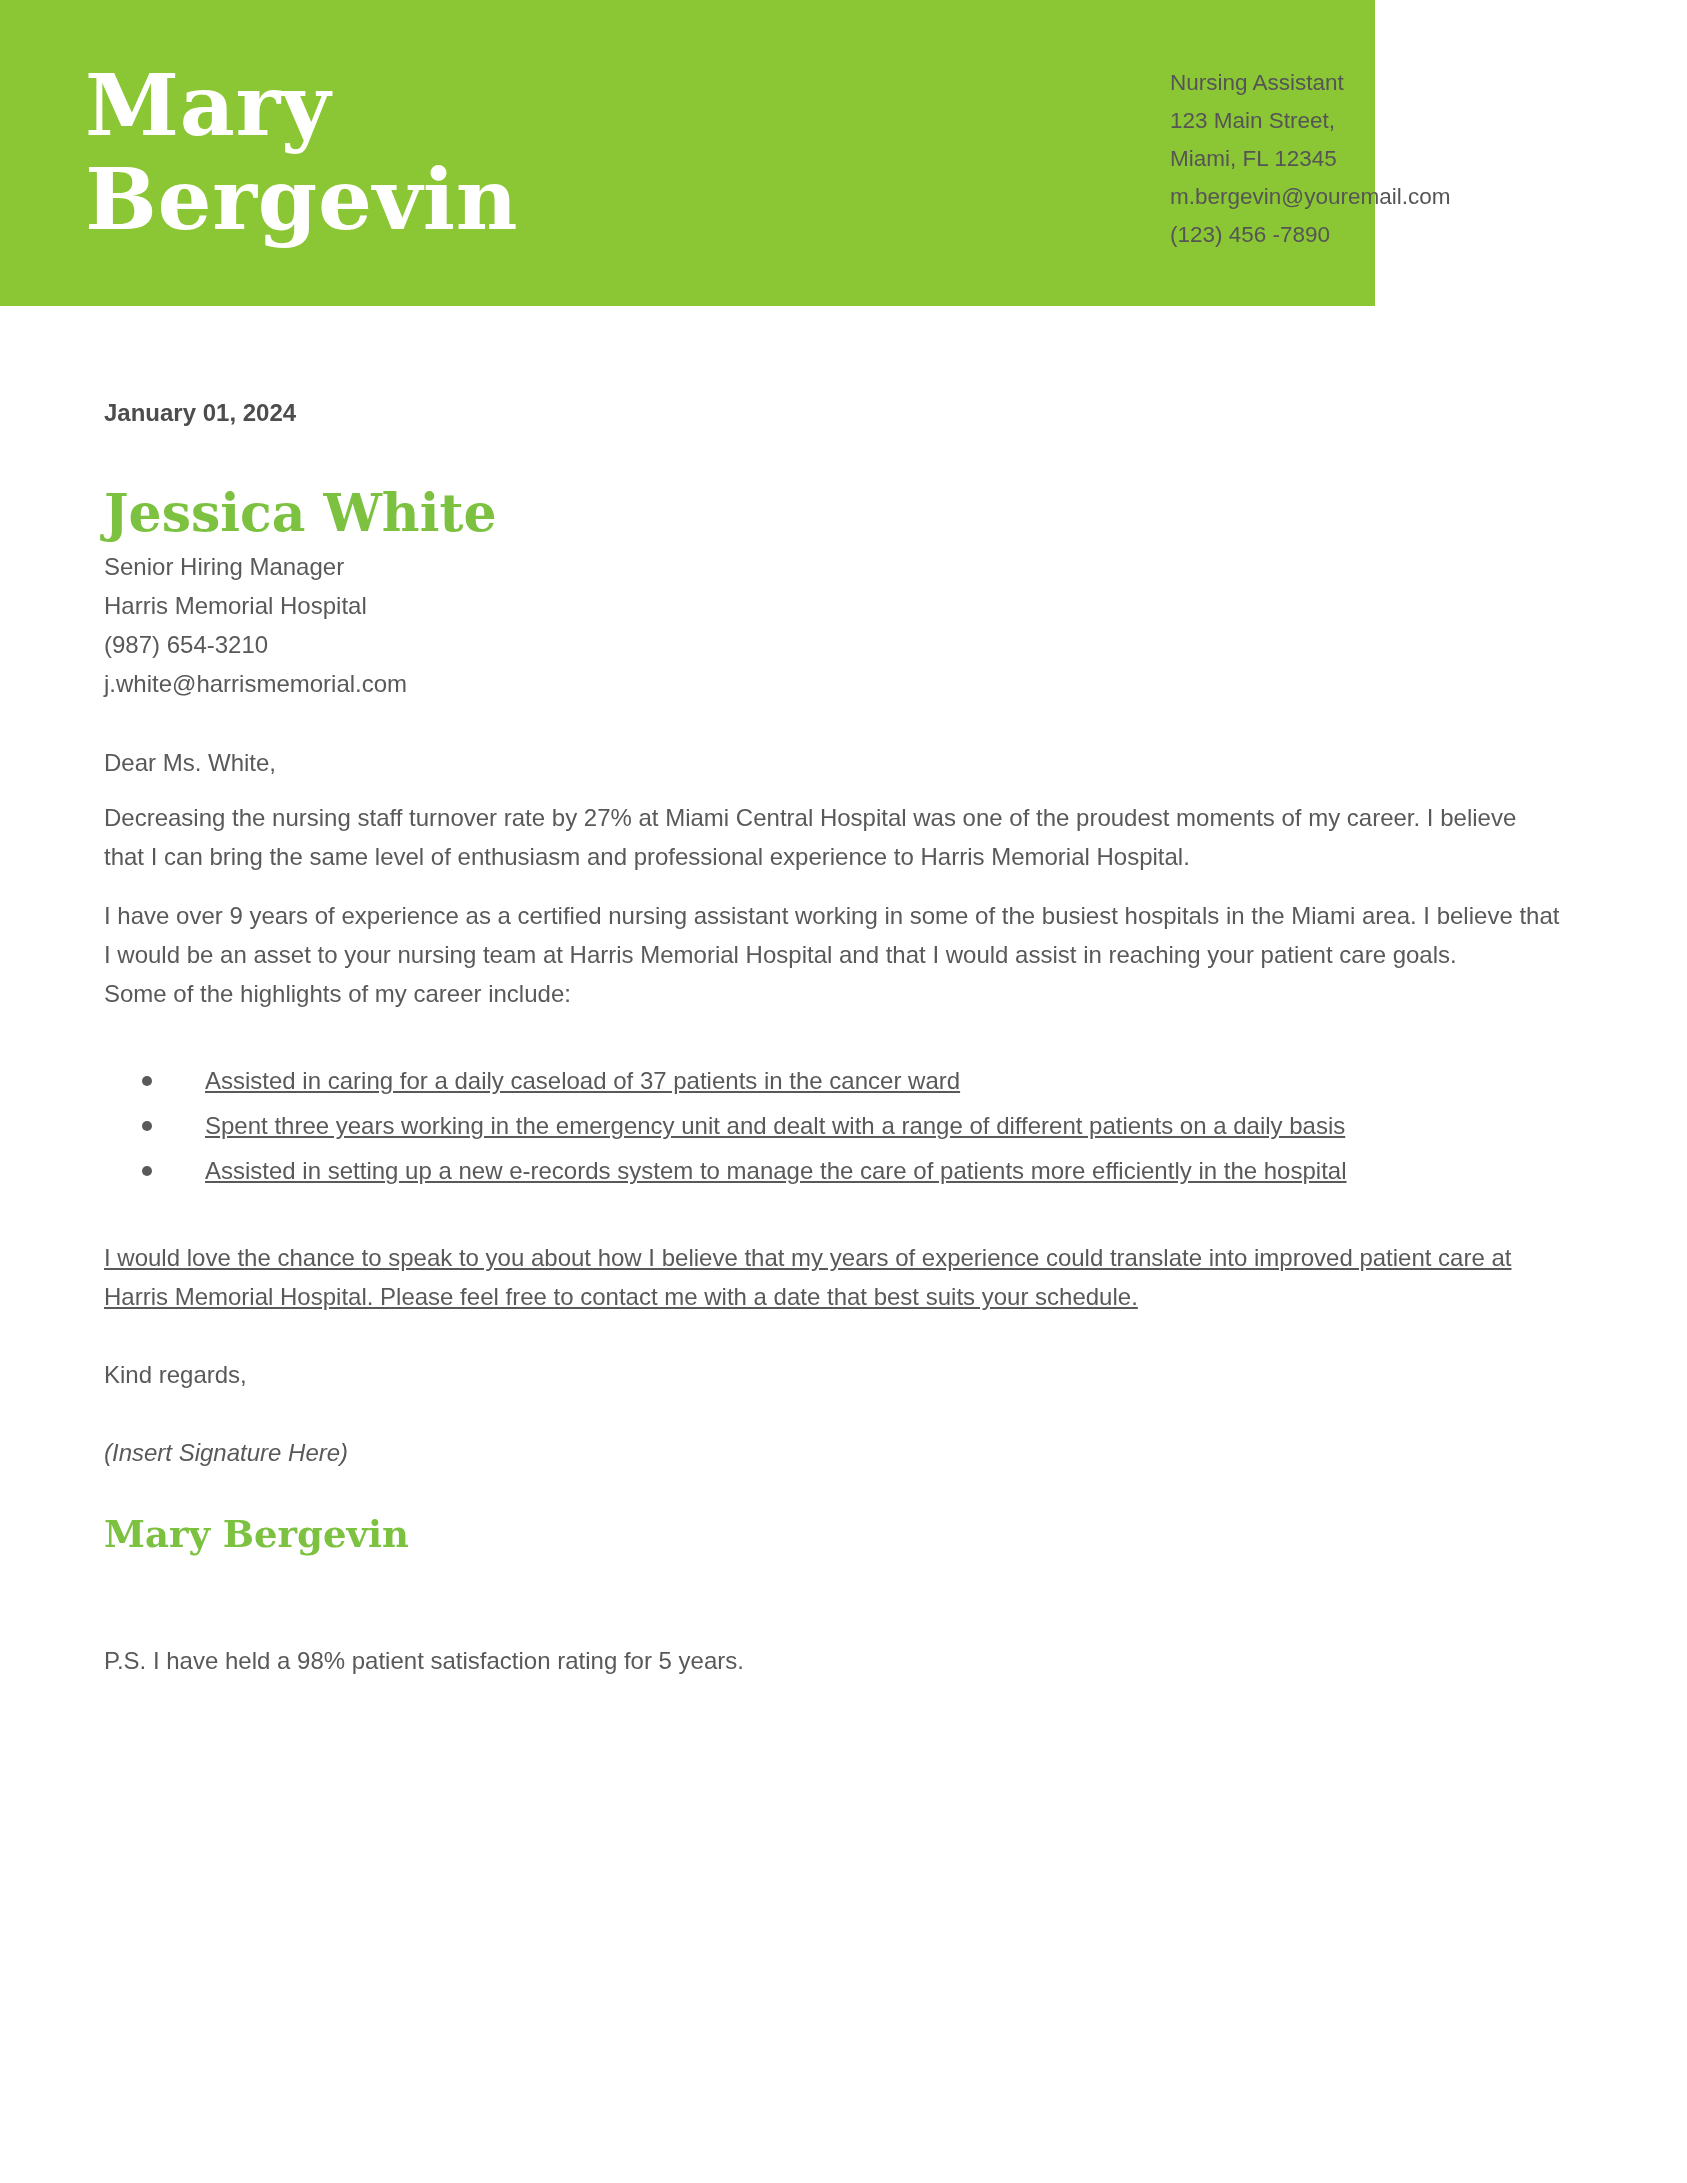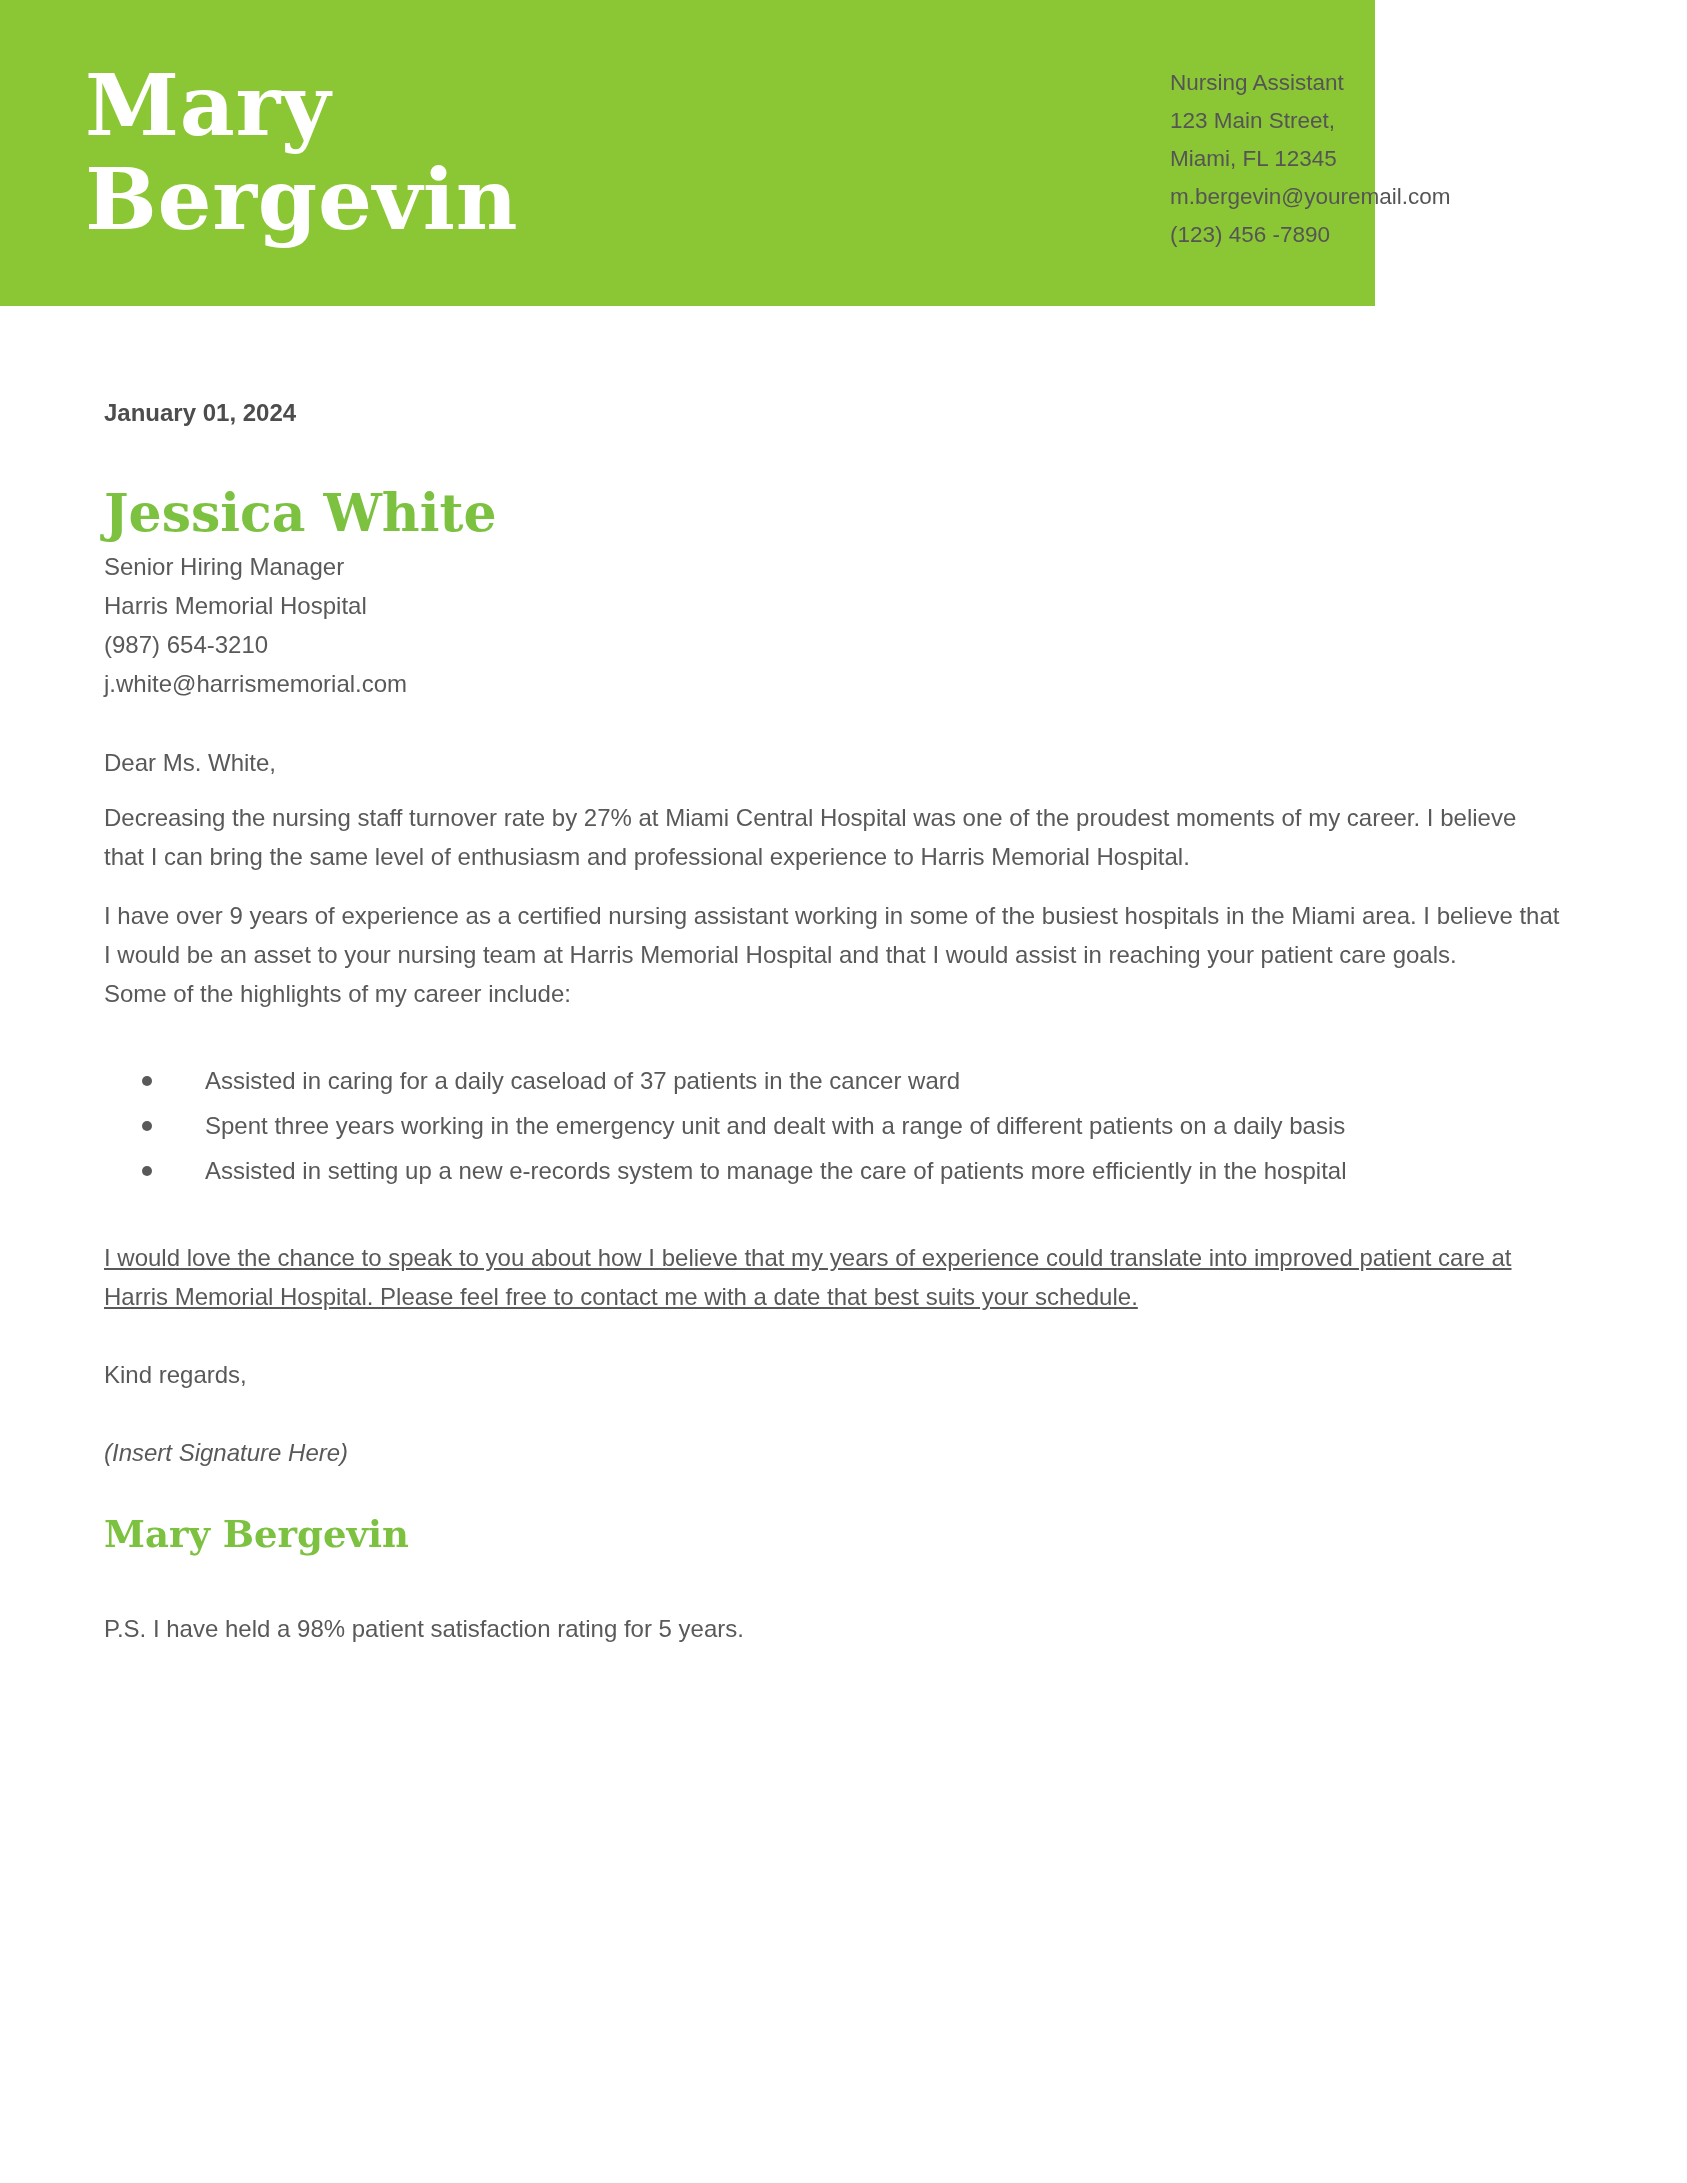--- a/index.html
+++ b/index.html
@@ -61,20 +61,21 @@
   .para-1 { margin-top: 16px; }
   .para-2 { margin-top: 20px; }
   ul.highlights {
     list-style: none;
     margin: 48px 0 0 0;
     padding: 0;
   }
   ul.highlights li {
     position: relative;
     padding-left: 101px;
+    text-decoration: underline;
   }
   ul.highlights li + li { margin-top: 6px; }
   ul.highlights li::before {
     content: "";
     position: absolute;
     left: 38px; top: 14.6px;
     width: 10px; height: 10px;
     border-radius: 50%;
     background: var(--body-gray, #595959);
   }
@@ -82,21 +83,21 @@
   .valediction { margin-top: 39px; }
   .signature-placeholder { margin-top: 39px; font-style: italic; }
   .signature-name {
     margin-top: 41px;
     font-family: "DejaVu Serif", serif;
     font-weight: 700;
     font-size: 37px;
     line-height: 42px;
     color: var(--accent-green, #7CC240);
   }
-  .postscript { margin-top: 54px; }
+  .postscript { margin-top: 86px; }
 </style>
 </head>
 <body>
 
 <div class="page">
 
   <div class="header">
     <div class="header-name">
       <div>Mary</div>
       <div>Bergevin</div>

